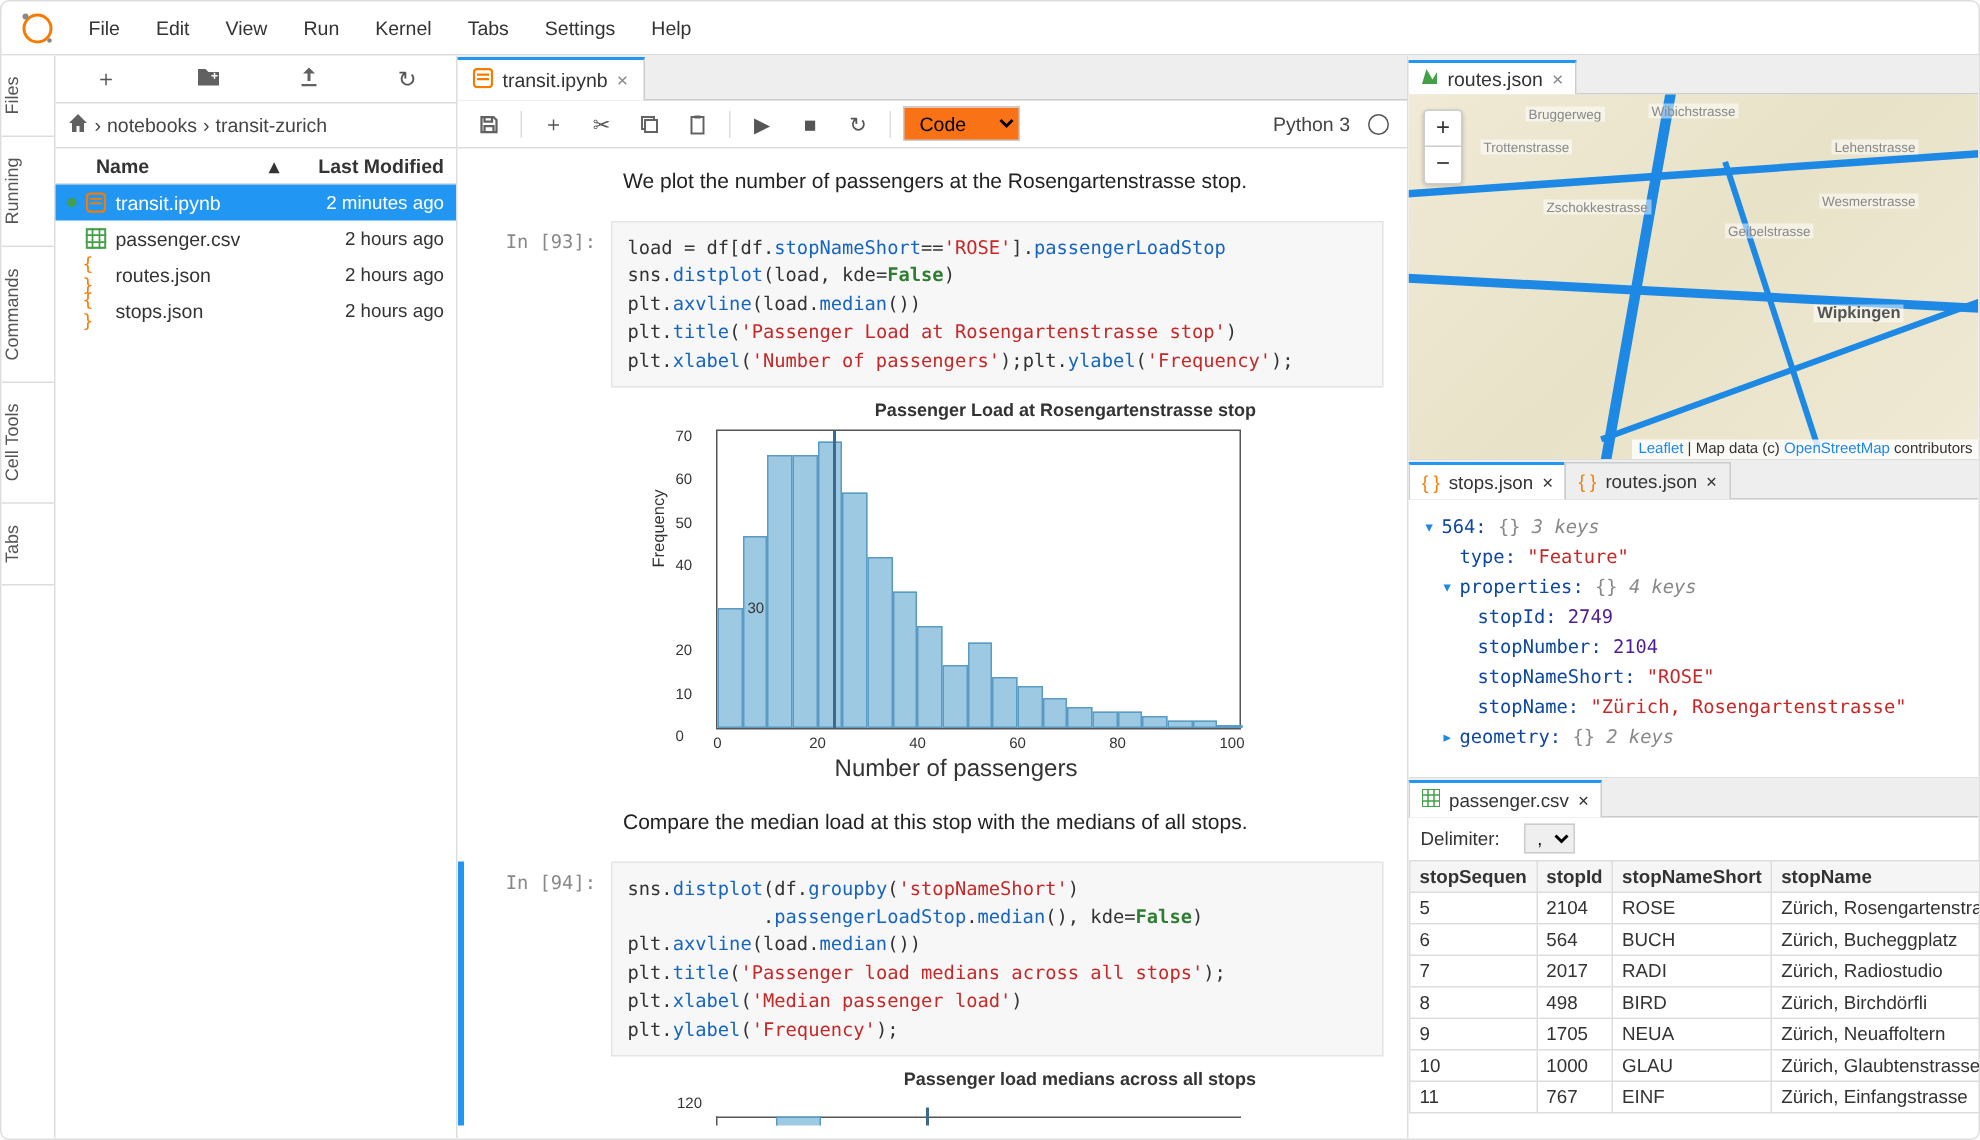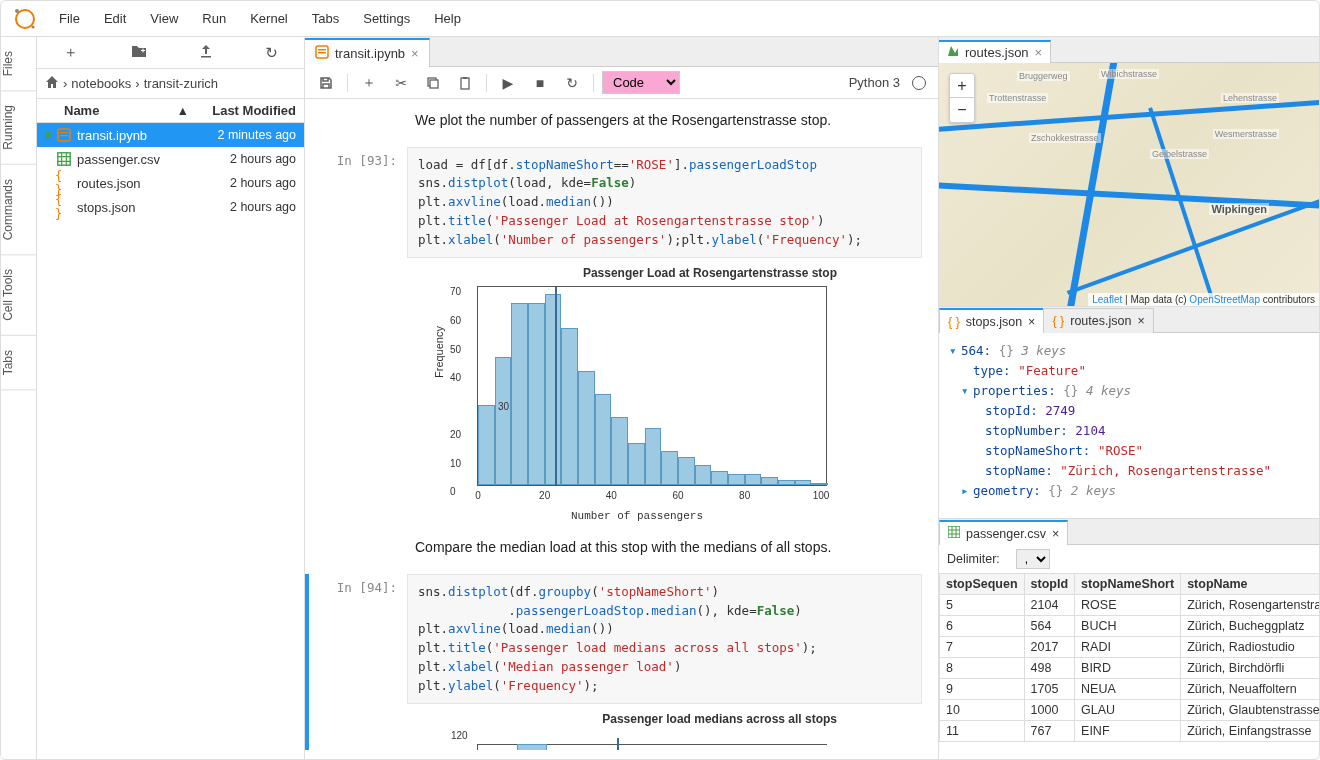--- a/index.html
+++ b/index.html
@@ -25,41 +25,41 @@
 .fb-row .name { flex: 1; }
 .fb-row .mod { width: 110px; text-align: right; font-size: 12.5px;}
 .dot { width:6px; height:6px; border-radius:50%; background:#43a047; display:inline-block; margin-right:4px;}
 .center-panel { flex: 1; display: flex; flex-direction: column; border-right: 1px solid #ddd; overflow: hidden; }
 .tab-strip { display: flex; align-items: flex-end; height: 30px; background: #eee; border-bottom: 1px solid #ccc; }
 .tab { display: flex; align-items: center; gap: 6px; padding: 5px 10px; background: #fff; border: 1px solid #ccc; border-bottom: none; border-top: 2px solid #2196f3; font-size: 13px; cursor: pointer; margin-left:-1px; position: relative; top:1px;}
 .tab .close { color: #888; cursor: pointer; }
 .nb-toolbar { display: flex; align-items: center; height: 32px; border-bottom: 1px solid #ddd; padding: 0 8px; gap: 6px;}
 .nb-toolbar .tbtn { width: 26px; height: 24px; display:inline-flex; align-items:center; justify-content:center; color:#555; cursor:pointer; font-size:14px;}
 .nb-toolbar .divider { width:1px; height:18px; background:#ddd; margin:0 2px;}
-.nb-toolbar select { border:1px solid #ccc; padding:2px 18px 2px 6px; font-size:13px; background:#f9a8d4; appearance: menulist;}
+.nb-toolbar select { border:1px solid #ccc; padding:2px 18px 2px 6px; font-size:13px; background:#f97316; appearance: menulist;}
 .nb-toolbar .spacer { flex:1; }
 .kernel-name { font-size: 13px; color: #444; margin-right: 6px;}
 .kernel-ind { width:14px; height:14px; border:1.5px solid #555; border-radius:50%; margin-right: 4px;}
 .notebook { flex:1; overflow-y:auto; padding: 8px 0 20px 0; }
 .md-cell { padding: 4px 20px 12px 110px; font-size: 14px; color: #222; line-height:1.4;}
 .code-cell { display: flex; padding: 4px 16px 8px 0; }
 .code-cell .gutter { width: 4px; background: transparent; margin-right: 4px;}
 .code-cell.active .gutter { background: #2196f3; }
 .code-cell .prompt { width: 94px; text-align: right; padding: 6px 10px 0 0; color: #888; font-family: Menlo, Consolas, monospace; font-size: 12.5px; }
 .code-cell .code-body { flex:1; }
 .code-input { background: #f7f7f7; border: 1px solid #e5e5e5; padding: 8px 10px; font-family: Menlo, Consolas, monospace; font-size: 12.5px; line-height: 1.5; white-space: pre; overflow-x:auto;}
 .tok-attr { color: #1565c0; }
 .tok-kw { color: #2e7d32; font-weight: bold; }
 .tok-str { color: #c62828; }
 .output { padding: 8px 0 0 0; }
 .chart { position: relative; width: 400px; height: 260px; margin-left: 30px; }
 .chart-title { text-align:right; font-size: 12px; padding-bottom: 4px; margin-left:-30px;font-weight:bold;}
 .plot-area { position: absolute; left: 40px; top: 20px; right: 10px; bottom: 40px; border: 1px solid #555; }
 .ylabel { position:absolute; left:-4px; top:50%; transform: rotate(-90deg) translateX(18px); transform-origin:left top; font-size:11px;}
-.xlabel { position:absolute; bottom:4px; left:0; right:0; text-align:center; font-size:11px;font-family:Liberation Mono, monospace;}
+.xlabel { position:absolute; bottom:4px; left:0; right:0; text-align:center; font-size:16px;}
 .bar { position:absolute; bottom:0; background: #9ec9e2; border:1px solid #5a9bc4;}
 .median-line { position:absolute; top:0; bottom:0; width:2px; background:#3a6b8c;}
 .tick-y { position:absolute; left:-28px; font-size:10px; transform: translateY(50%); }
 .tick-x { position:absolute; bottom:-16px; font-size:10px; transform: translateX(-50%);}
 .right-panel { width: 380px; display: flex; flex-direction: column; overflow:hidden;}
 .map-section { height: 270px; display:flex; flex-direction:column; border-bottom:1px solid #ddd;}
 .map-area { flex:1; position:relative; background: linear-gradient(135deg,#f0ead6 0%, #e8e2c8 50%, #f0ead6 100%); overflow:hidden;}
 .map-road { position:absolute; background:#1e88e5; }
 .map-road.h { height:5px; }
 .map-road.v { width:5px; }

